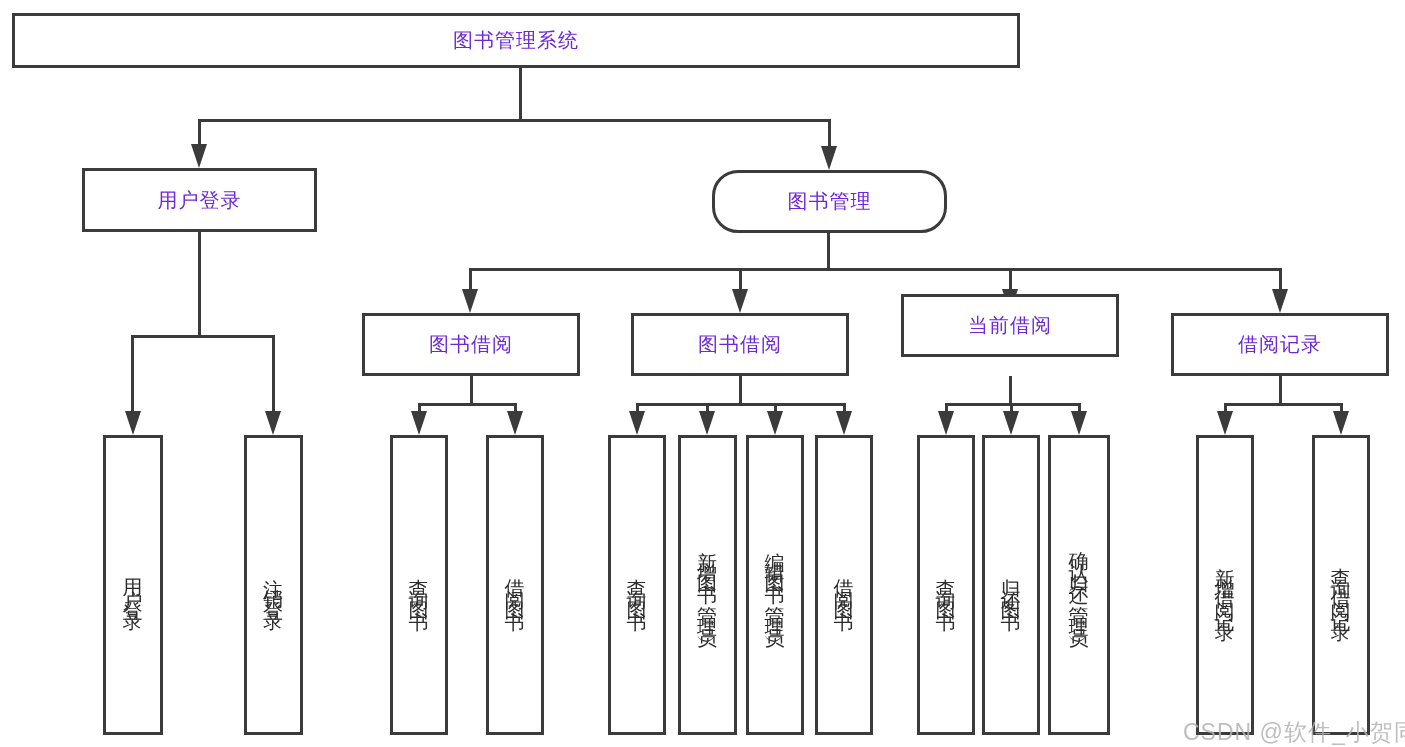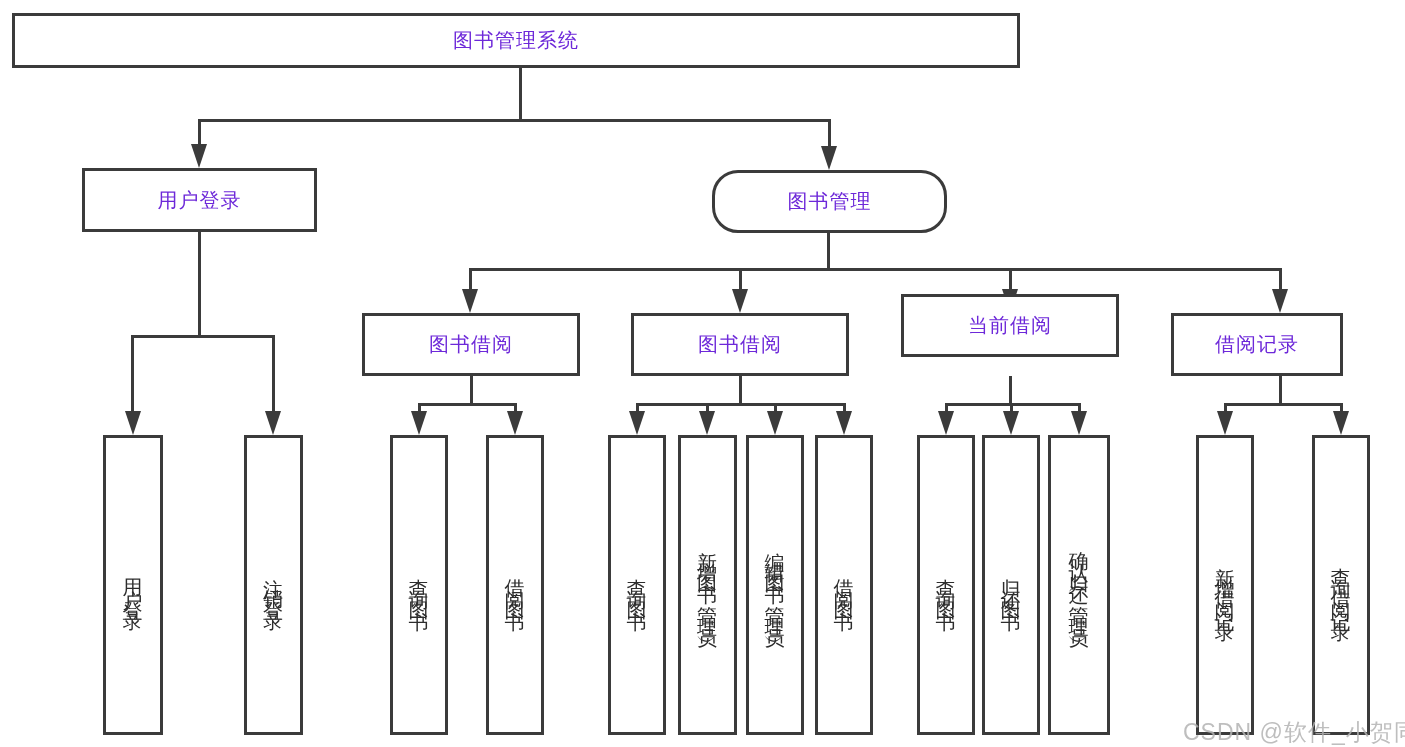--- a/index.html
+++ b/index.html
@@ -90,21 +90,21 @@
   <div class="vl" style="left:1009px;top:268px;height:25px;"></div>
   <div class="vl" style="left:1279px;top:268px;height:25px;"></div>
   <div class="arr" style="left:462px;top:289px;"></div>
   <div class="arr" style="left:732px;top:289px;"></div>
   <div class="arr" style="left:1002px;top:289px;"></div>
   <div class="arr" style="left:1272px;top:289px;"></div>
 
   <div class="box" style="left:362px;top:313px;width:218px;height:63px;">图书借阅</div>
   <div class="box" style="left:631px;top:313px;width:218px;height:63px;">图书借阅</div>
   <div class="box" style="left:901px;top:294px;width:218px;height:63px;">当前借阅</div>
-  <div class="box" style="left:1171px;top:313px;width:172px;height:63px;">借阅记录</div>
+  <div class="box" style="left:1171px;top:313px;width:218px;height:63px;">借阅记录</div>
 
   <div class="vl" style="left:470px;top:376px;height:29px;"></div>
   <div class="hl" style="left:418px;top:403px;width:99px;"></div>
   <div class="vl" style="left:418px;top:403px;height:12px;"></div>
   <div class="vl" style="left:514px;top:403px;height:12px;"></div>
   <div class="arr" style="left:411px;top:411px;"></div>
   <div class="arr" style="left:507px;top:411px;"></div>
 
   <div class="vl" style="left:739px;top:376px;height:29px;"></div>
   <div class="hl" style="left:636px;top:403px;width:210px;"></div>

